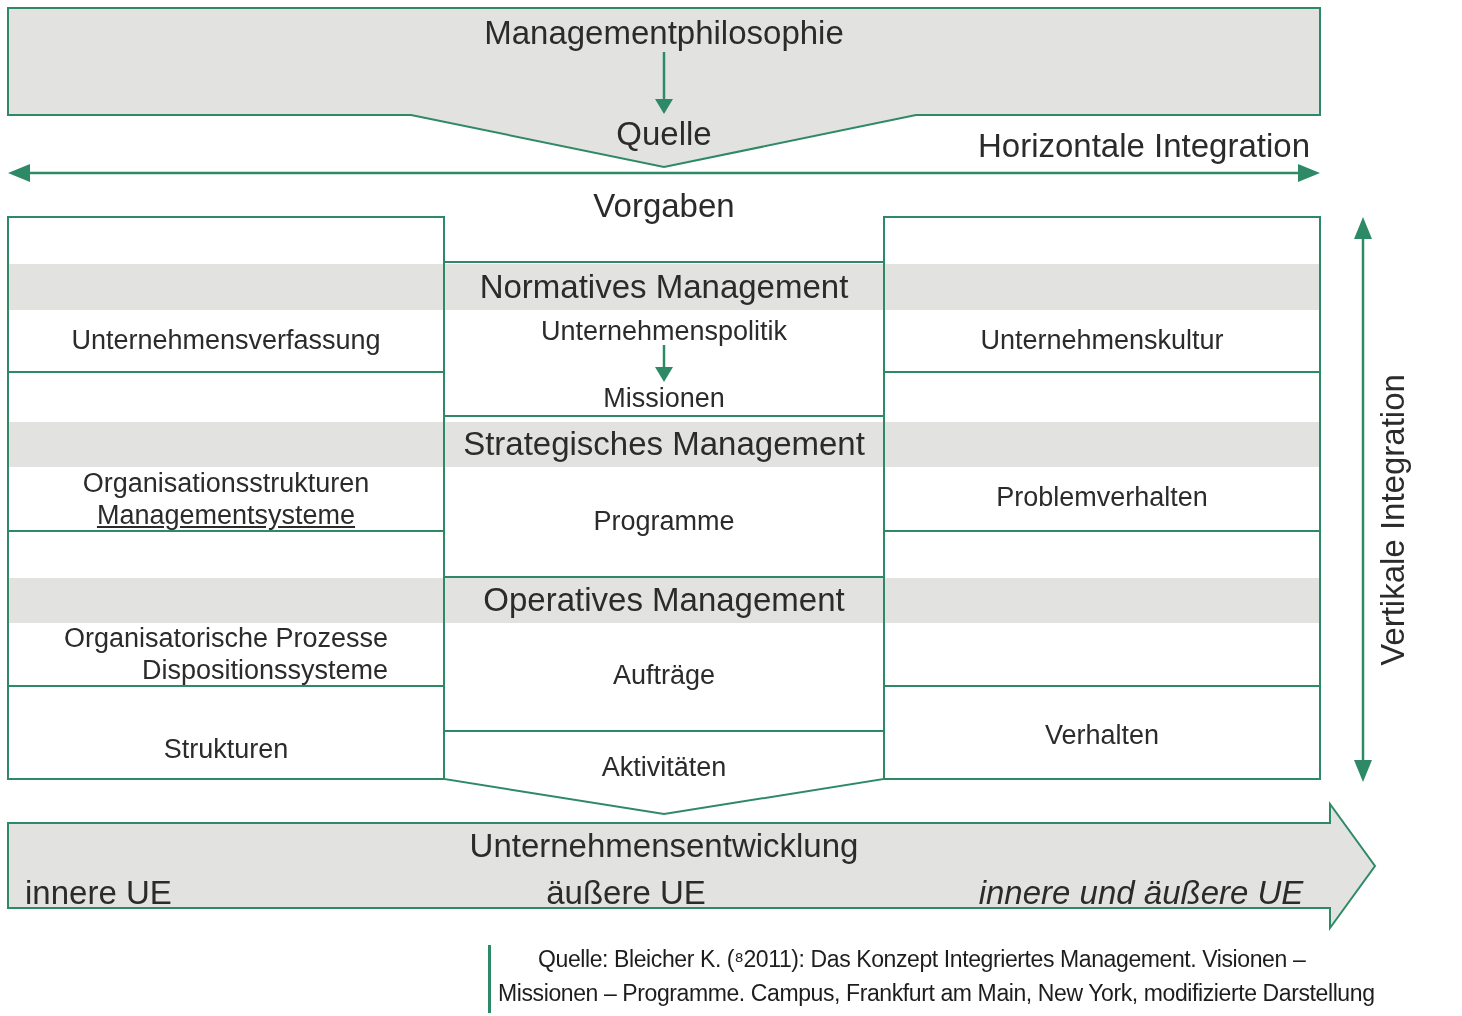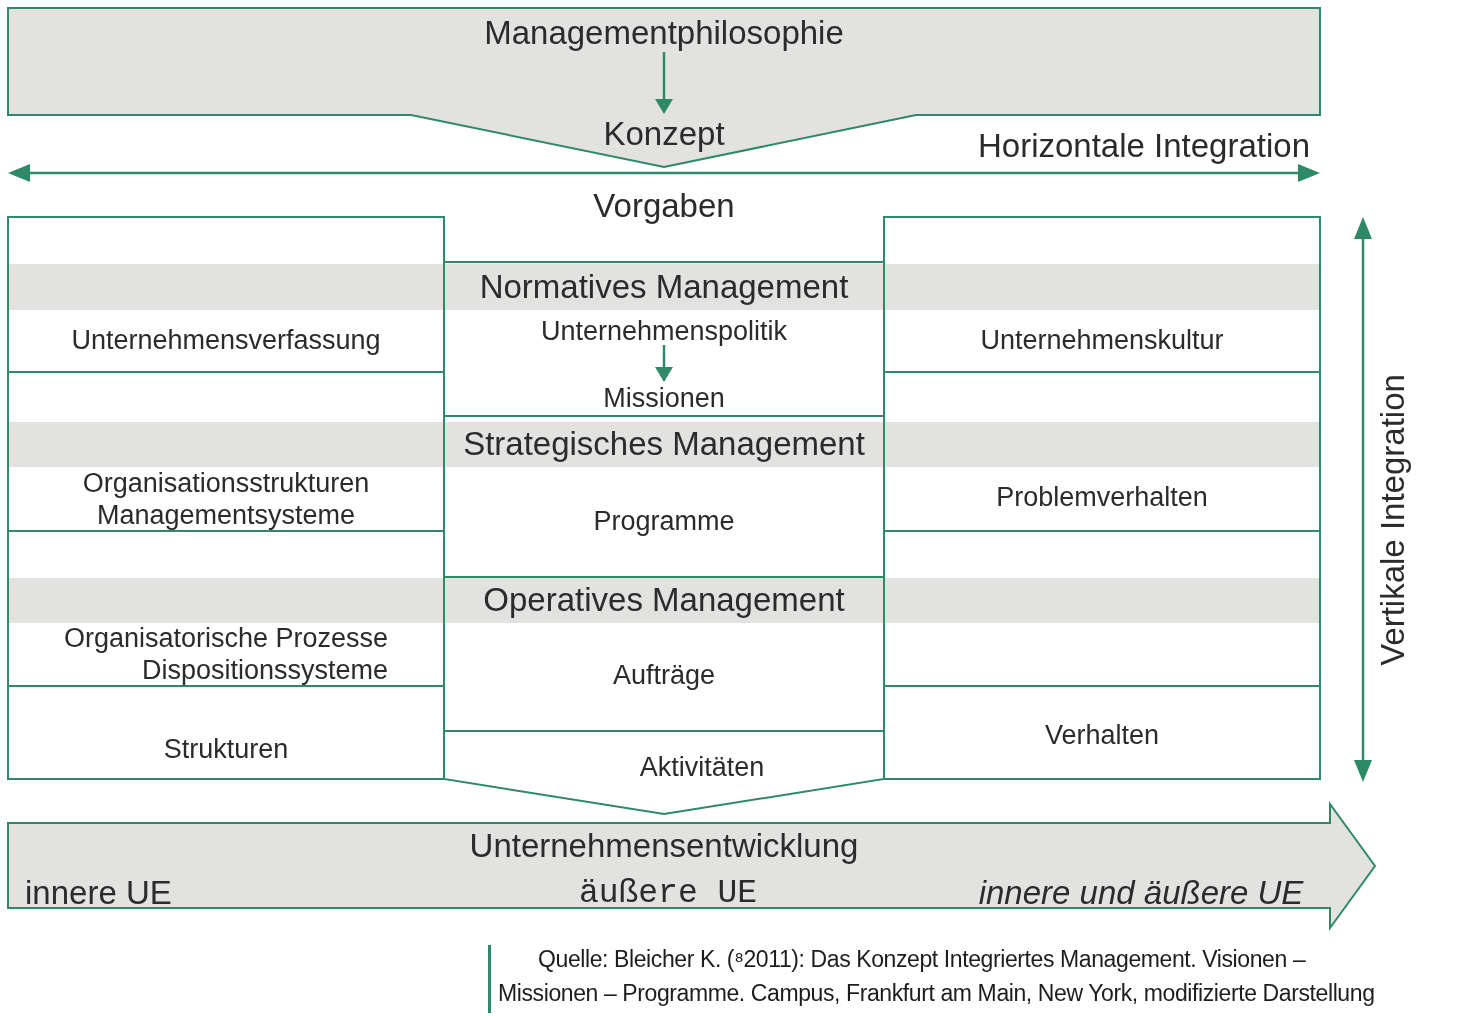--- a/index.html
+++ b/index.html
@@ -56,51 +56,51 @@
     <line x1="1363" y1="234" x2="1363" y2="765" stroke="#2E8A66" stroke-width="2.5"></line>
     <polygon points="1363,217 1354,239 1372,239" fill="#2E8A66"></polygon>
     <polygon points="1363,782 1354,760 1372,760" fill="#2E8A66"></polygon>
 
     <polygon points="8,823 1330,823 1330,804 1375,866 1330,928 1330,908 8,908" fill="#E2E2E1" stroke="#2E8A66" stroke-width="2"></polygon>
 
     <rect x="488" y="945" width="3" height="68" fill="#2E8A66"></rect>
   </svg>
 
   <div class="abs title" style="left:664px;top:33px;">Managementphilosophie</div>
-  <div class="abs title" style="left:664px;top:134px;">Konzept</div>
+  <div class="abs title" style="left:664px;top:134px;">Quelle</div>
   <div class="abs title" style="left:1144px;top:146px;">Horizontale Integration</div>
   <div class="abs title" style="left:664px;top:206px;">Vorgaben</div>
 
   <div class="abs title" style="left:664px;top:287px;">Normatives Management</div>
   <div class="abs cell" style="left:226px;top:340px;">Unternehmensverfassung</div>
   <div class="abs cell" style="left:664px;top:331px;">Unternehmenspolitik</div>
   <div class="abs cell" style="left:664px;top:398px;">Missionen</div>
   <div class="abs cell" style="left:1102px;top:340px;">Unternehmenskultur</div>
 
   <div class="abs title" style="left:664px;top:444px;">Strategisches Management</div>
   <div class="abs cell two" style="left:226px;top:499px;">
     <span style="display:block;">Organisationsstrukturen</span>
-    <span style="display:block;">Managementsysteme</span>
+    <span style="display:block;text-decoration:underline;">Managementsysteme</span>
   </div>
   <div class="abs cell" style="left:664px;top:521px;">Programme</div>
   <div class="abs cell" style="left:1102px;top:497px;">Problemverhalten</div>
 
   <div class="abs title" style="left:664px;top:600px;">Operatives Management</div>
   <div class="abs cell two" style="left:226px;top:654px;text-align:right;">
     <span style="display:block;">Organisatorische Prozesse</span>
     <span style="display:block;">Dispositionssysteme</span>
   </div>
   <div class="abs cell" style="left:664px;top:675px;">Aufträge</div>
 
   <div class="abs cell" style="left:226px;top:735px;margin-top:14px;">Strukturen</div>
-  <div class="abs cell" style="left:702px;top:767px;">Aktivitäten</div>
+  <div class="abs cell" style="left:664px;top:767px;">Aktivitäten</div>
   <div class="abs cell" style="left:1102px;top:735px;">Verhalten</div>
 
   <div class="rot" style="left:1393px;top:520px;">Vertikale Integration</div>
 
   <div class="abs title" style="left:664px;top:846px;">Unternehmensentwicklung</div>
   <div class="absl title" style="left:25px;top:893px;">innere UE</div>
-  <div class="abs title" style="left:668px;top:893px;font-family:Liberation Mono, monospace;">äußere UE</div>
+  <div class="abs title" style="left:626px;top:893px;">äußere UE</div>
   <div class="abs title" style="left:1141px;top:893px;font-style:italic;">innere und äußere UE</div>
 
   <div class="absl src" style="left:498px;top:959px;margin-left:40px;">Quelle: Bleicher K. (⁸2011): Das Konzept Integriertes Management. Visionen –</div>
   <div class="absl src" style="left:498px;top:993px;">Missionen – Programme. Campus, Frankfurt am Main, New York, modifizierte Darstellung</div>
 </div>
 
 </body></html>

